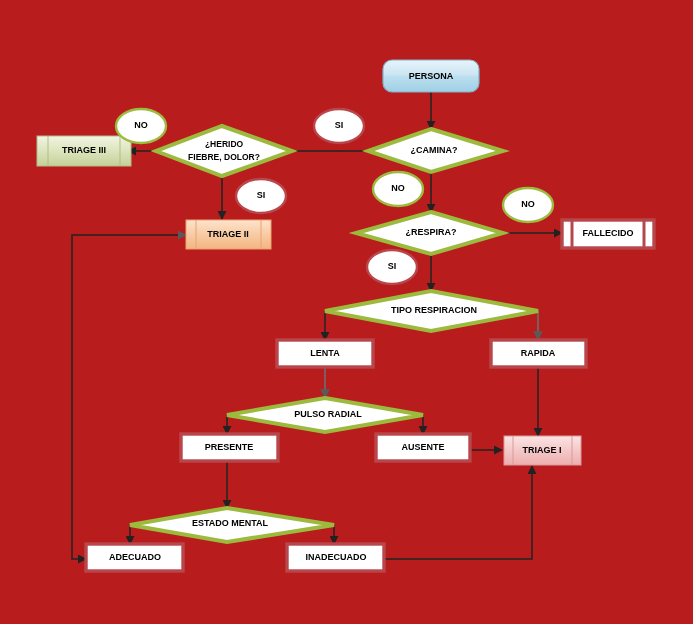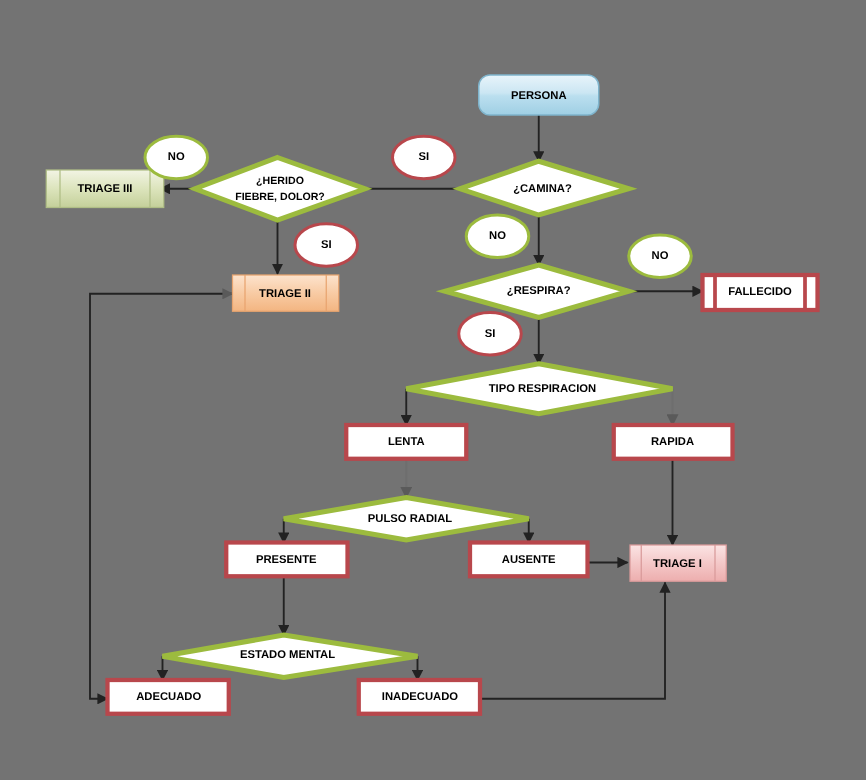--- a/index.html
+++ b/index.html
@@ -4,21 +4,21 @@
 <style>
   html, body {
     margin: 0;
     padding: 0;
     background: #ffffff;
   }
   #canvas-wrap {
     position: relative;
     width: 693px;
     height: 624px;
-    background: #737373;
+    background: #b91c1c;
     overflow: hidden;
     font-family: "Liberation Sans", sans-serif;
   }
   svg#flow {
     display: block;
     width: 693px;
     height: 624px;
   }
   .node-label {
     font-family: "Liberation Sans", sans-serif;

